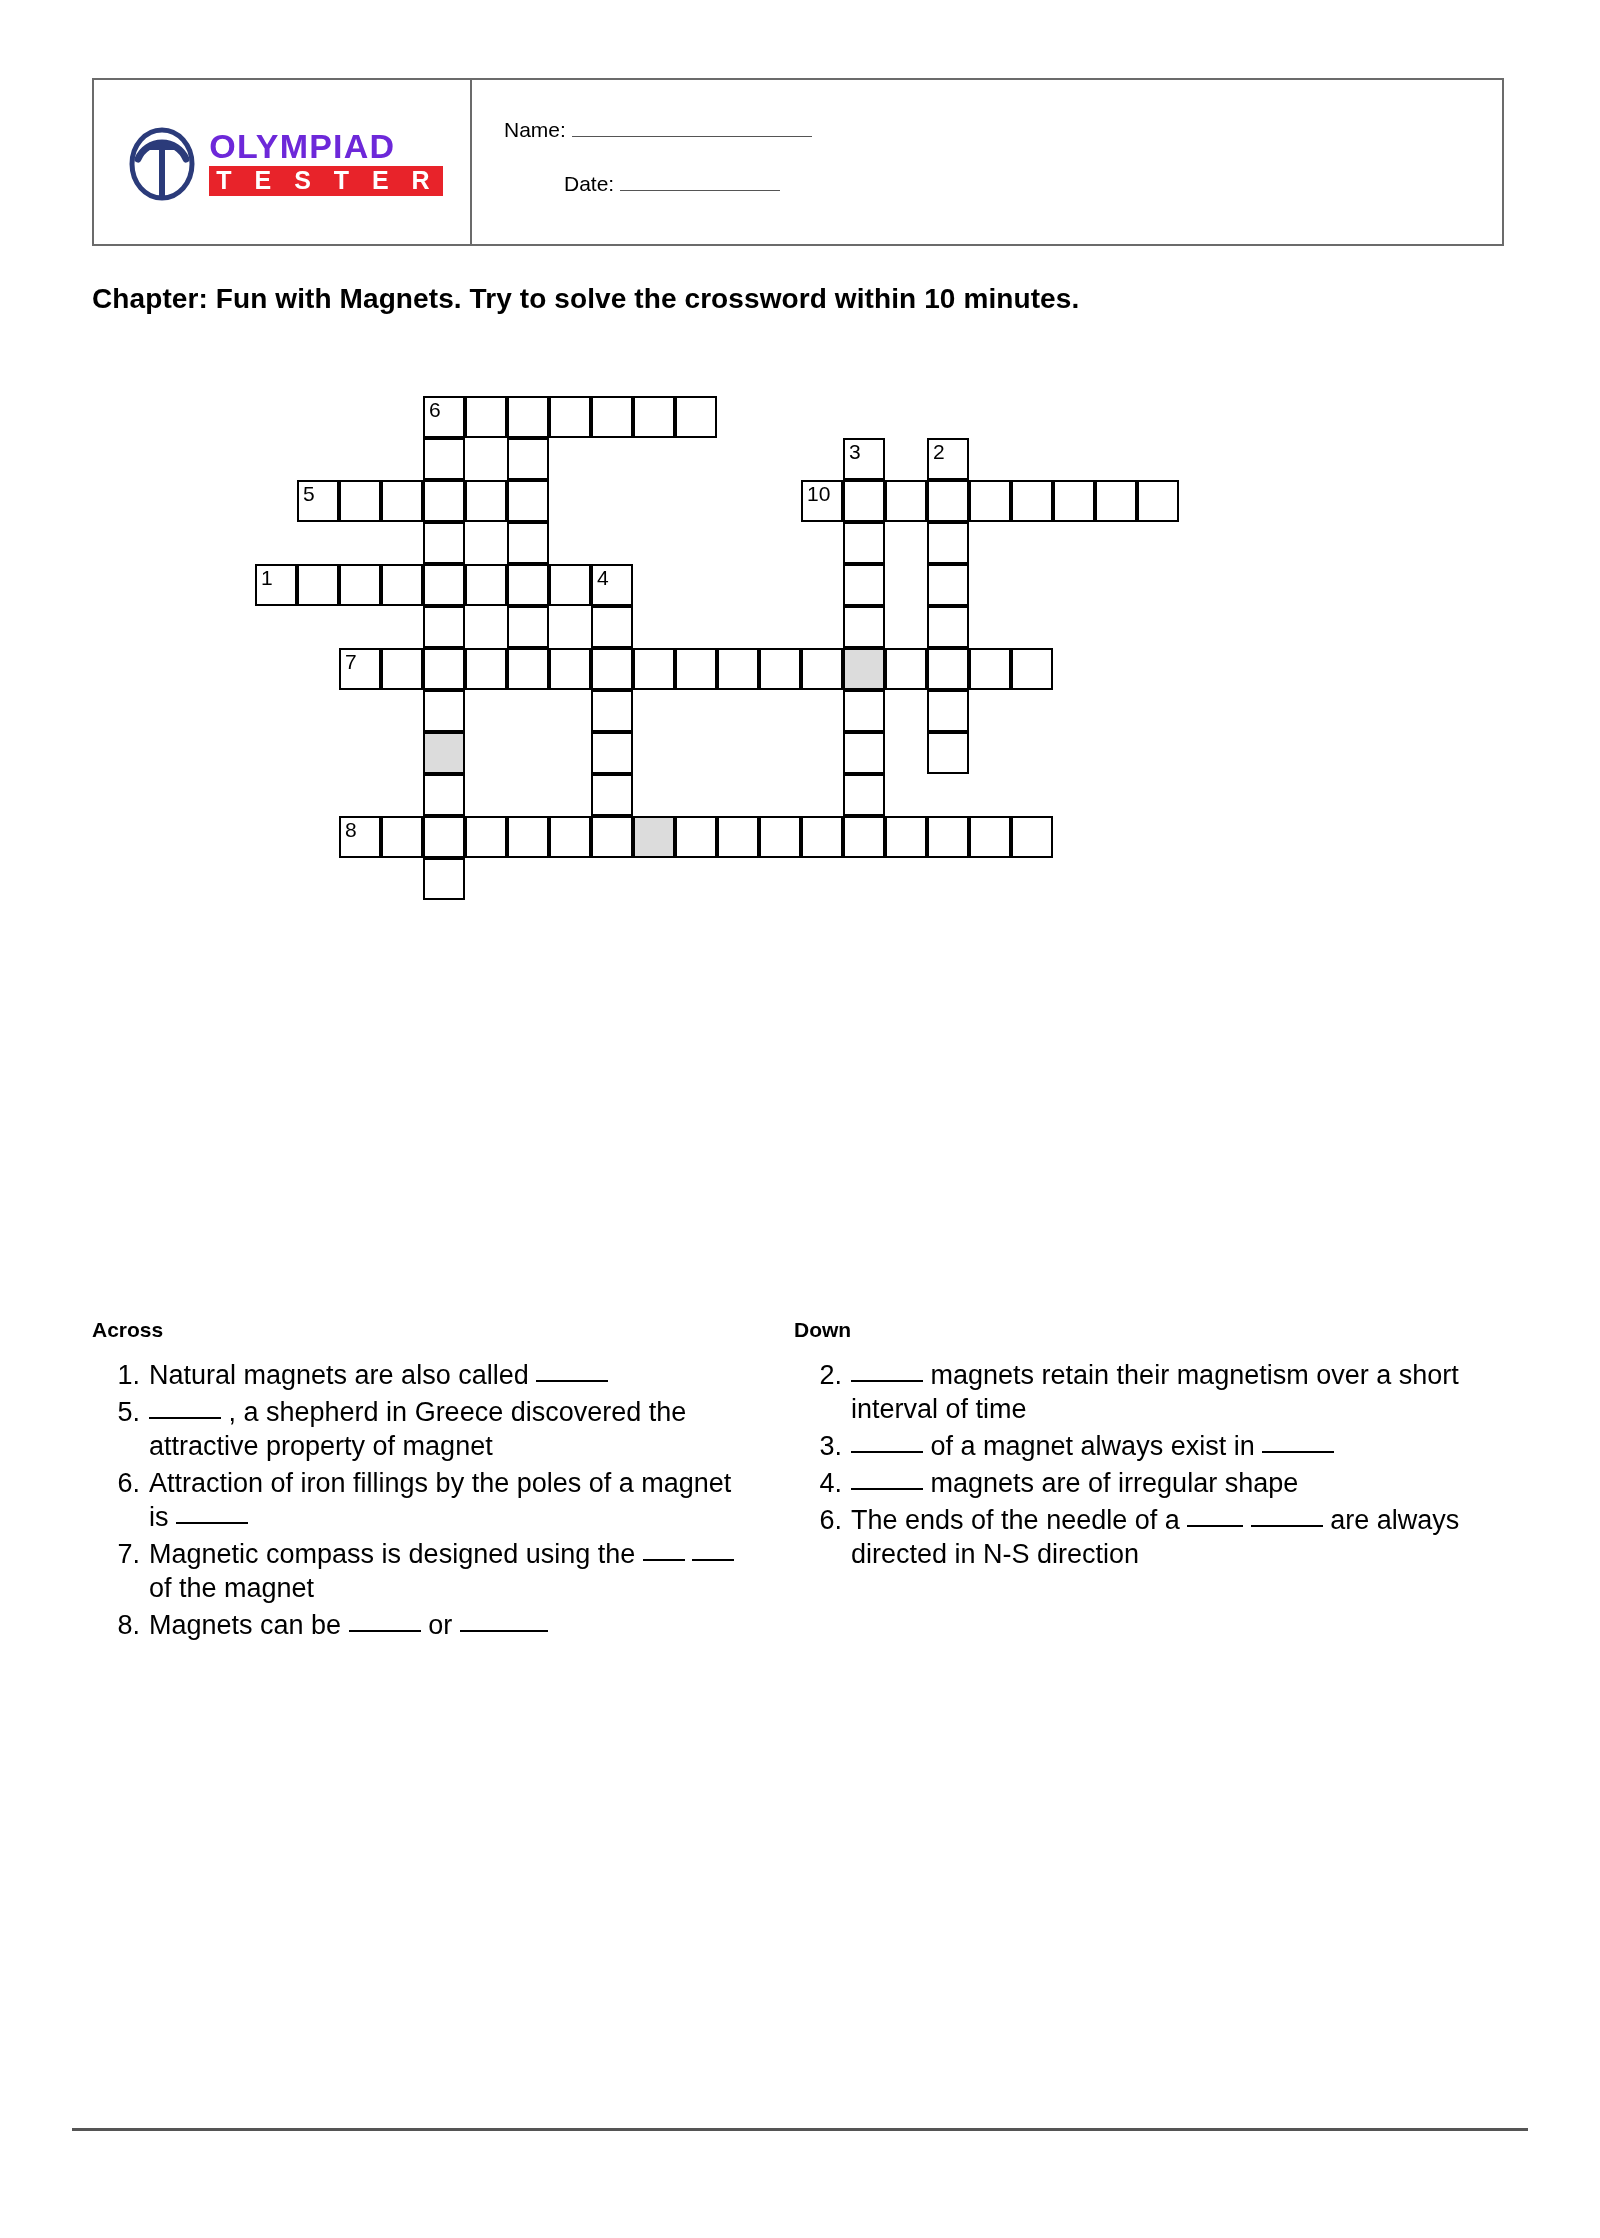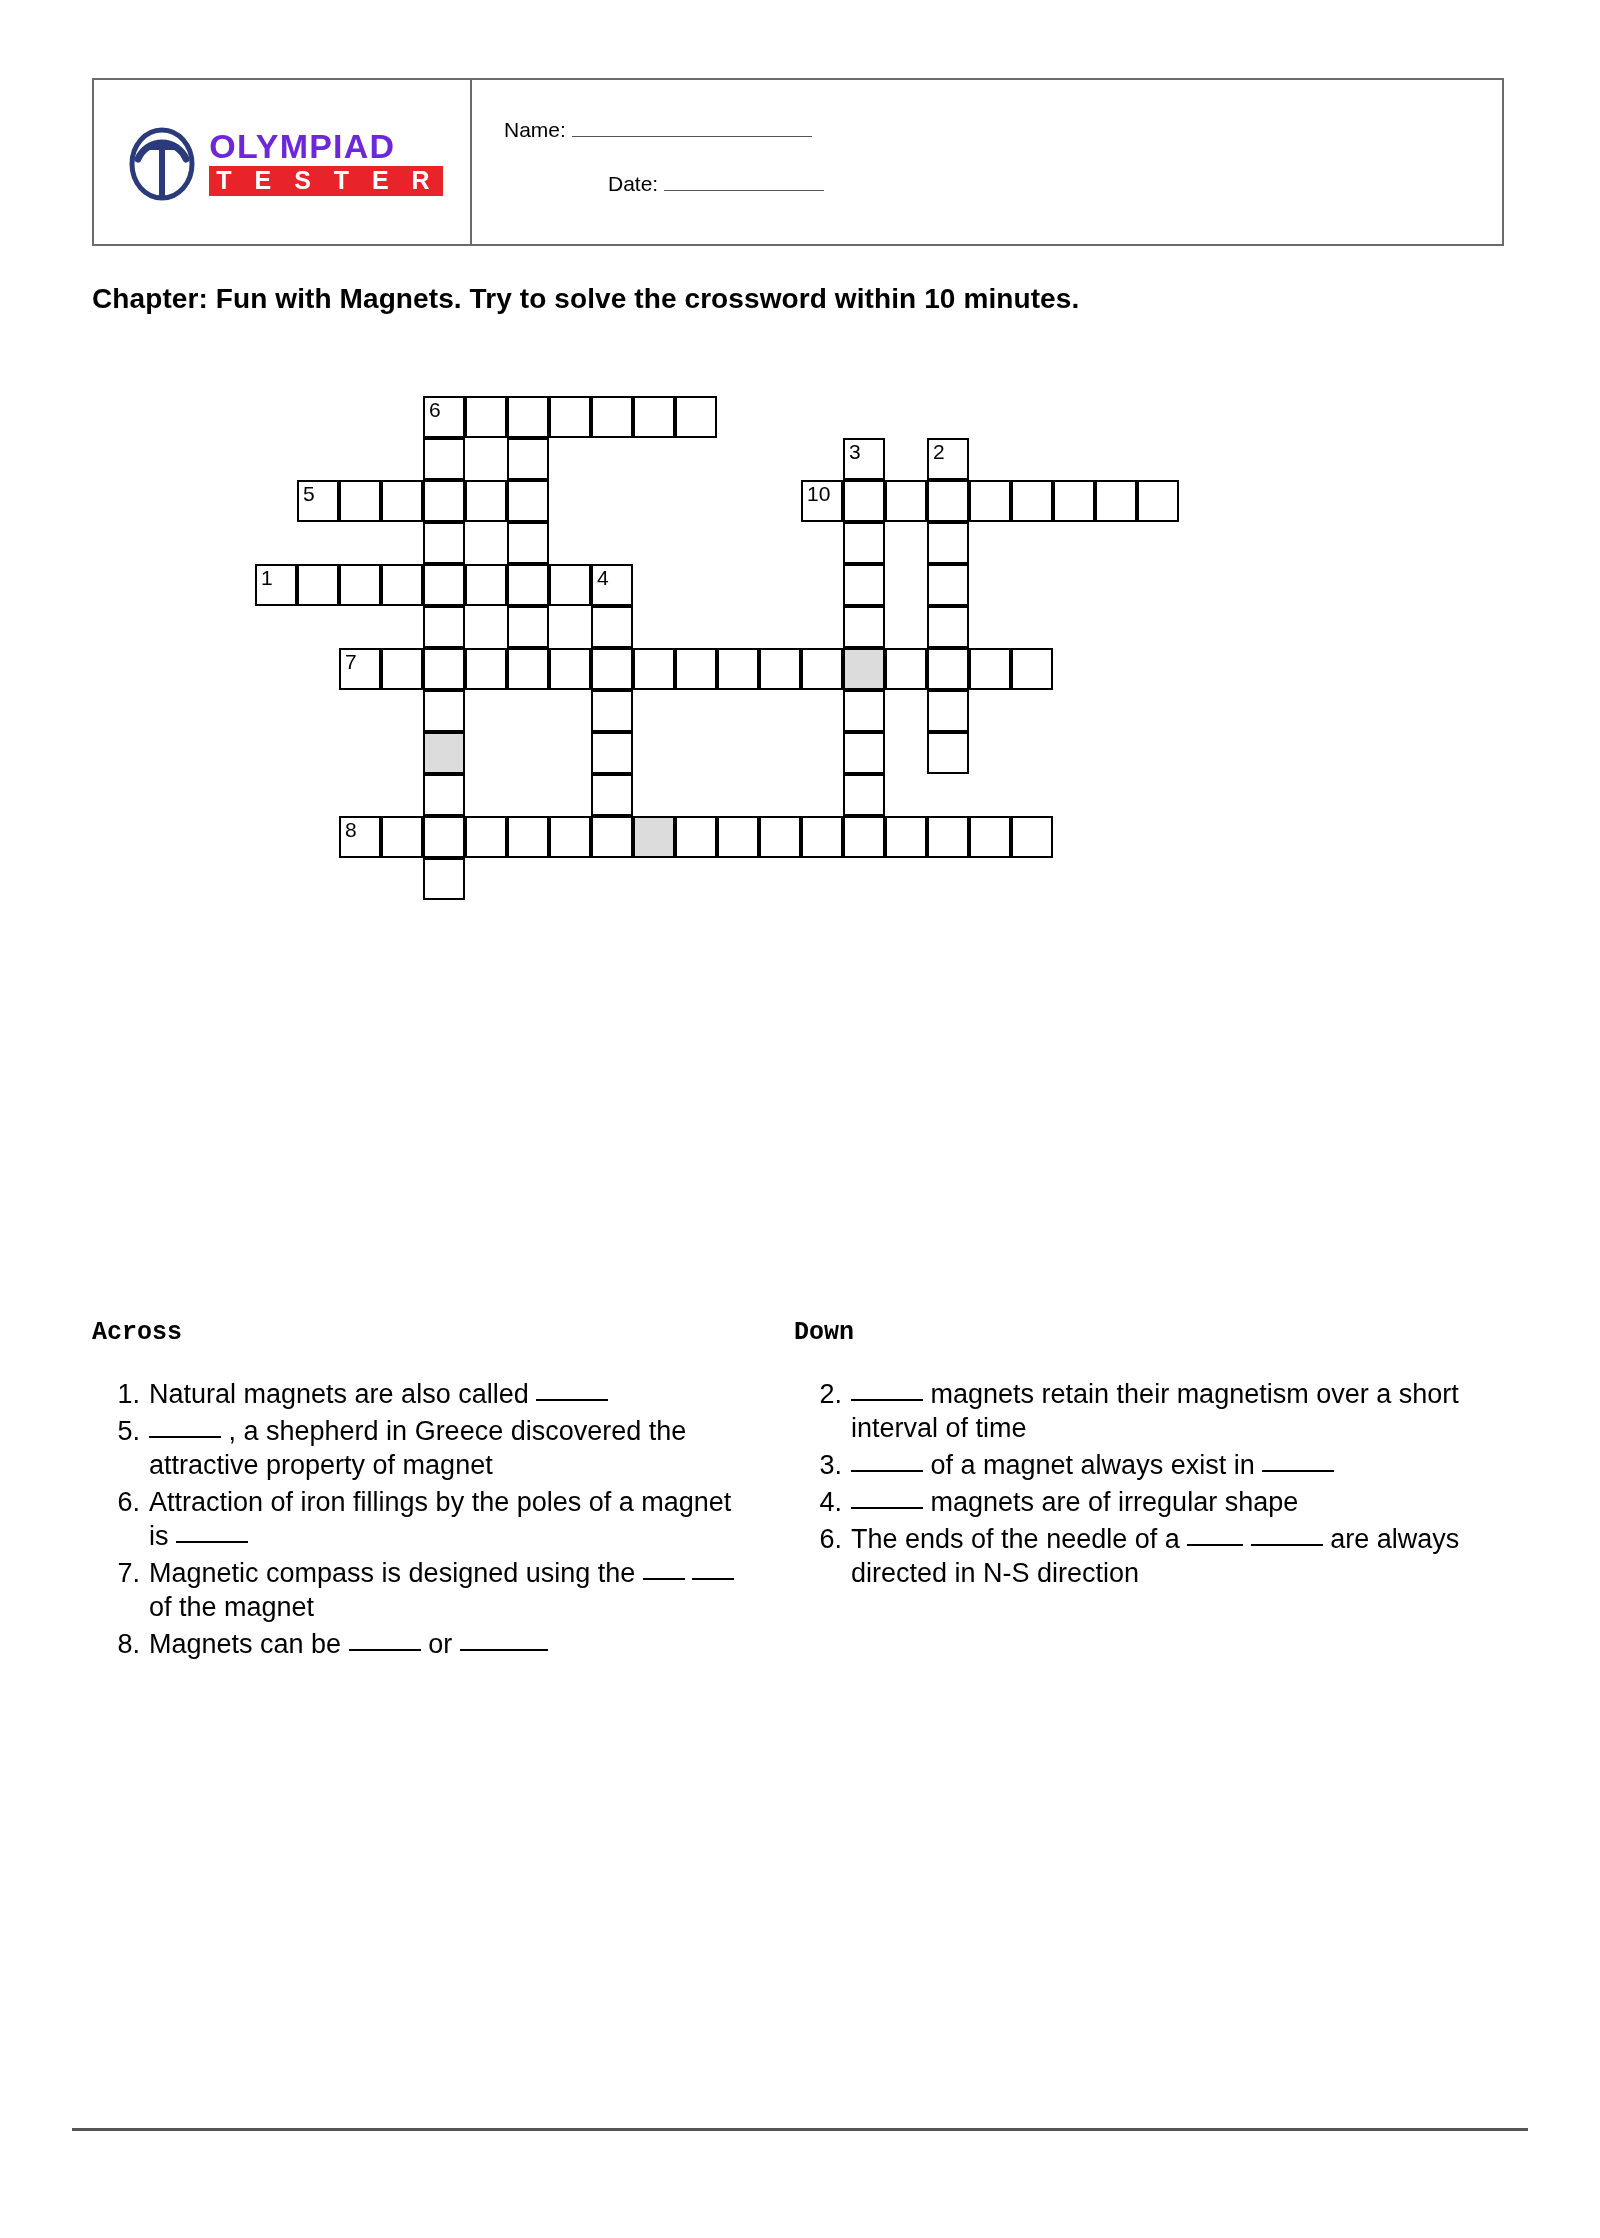--- a/index.html
+++ b/index.html
@@ -31,21 +31,21 @@
     letter-spacing:8px;padding:2px 5px 3px 7px;margin-top:3px;text-align:center;
   }
   .hdr-title{
     flex:1;display:flex;align-items:center;justify-content:center;
     border-right:2px solid #6b6b6b;box-sizing:border-box;
   }
   .hdr-title span{font-size:35px;font-weight:700;letter-spacing:.3px;}
   .hdr-meta{width:388px;position:relative;box-sizing:border-box;}
   .meta-row{position:absolute;display:flex;align-items:baseline;}
   .meta-name{left:32px;top:38px;}
-  .meta-date{left:92px;top:92px;margin-left:44px;}
+  .meta-date{left:92px;top:92px;}
   .meta-label{font-size:21px;}
   .meta-line{display:inline-block;border-bottom:1.6px solid #555;height:1px;}
   .meta-name .meta-line{width:240px;margin-left:6px;}
   .meta-date .meta-line{width:160px;margin-left:6px;}
 
   
   .instruction{
     position:absolute;left:92px;top:283px;font-size:28px;font-weight:700;
     letter-spacing:.1px;
   }
@@ -60,21 +60,21 @@
   .cell .num{
     position:absolute;left:4px;top:0px;font-size:21px;line-height:24px;
     font-family:"Liberation Sans", sans-serif;
   }
 
   
   .clues{position:absolute;left:0;top:1318px;width:1600px;}
   .col{position:absolute;top:0;}
   .col-across{left:92px;width:660px;}
   .col-down{left:794px;width:680px;}
-  .clue-head{font-size:25px;font-weight:700;margin:0 0 30px 0;font-family:Liberation Mono, monospace;}
+  .clue-head{font-size:21px;font-weight:700;margin:0 0 16px 0;}
   .clue{
     display:flex;font-size:27px;line-height:1.26;margin-bottom:3px;
   }
   .clue-n{flex:0 0 auto;text-align:right;padding-right:9px;}
   .col-across .clue-n{width:48px;}
   .col-down .clue-n{width:48px;}
   .clue-t{flex:1;}
   .bl{display:inline-block;border-bottom:2px solid #000;vertical-align:2px;}
   .bl4{width:56px;}
   .bl5{width:72px;}

